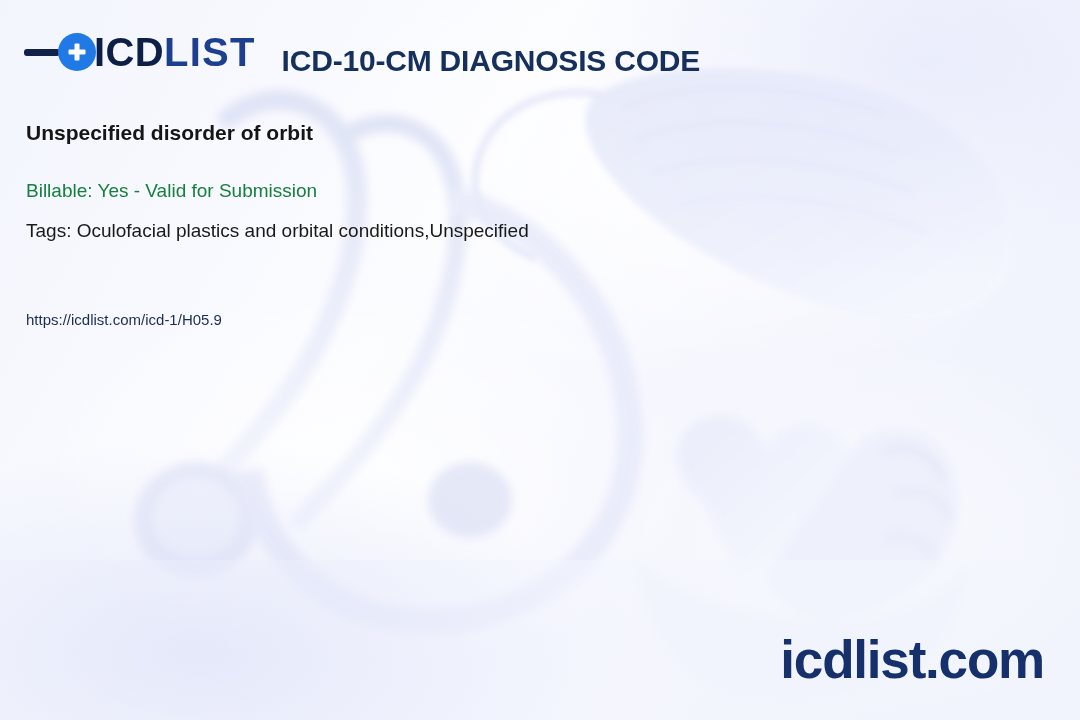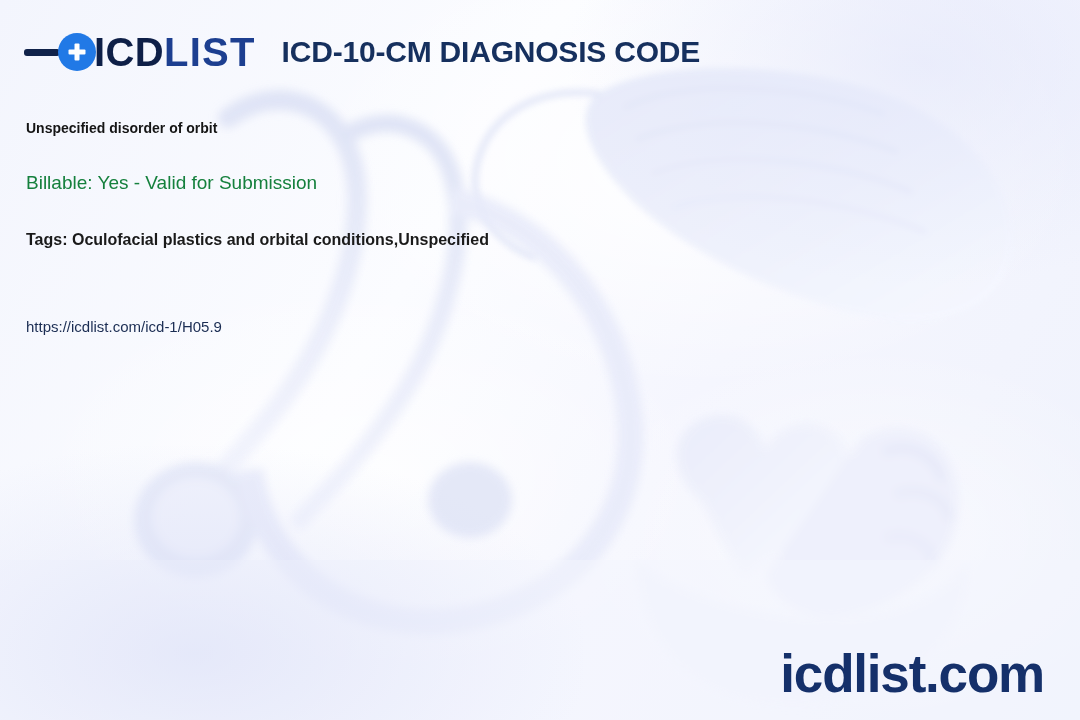--- a/index.html
+++ b/index.html
@@ -52,21 +52,21 @@
     width: 56%; height: 52%;
     background: radial-gradient(ellipse at 60% 40%, rgba(226,230,250,0.62) 0%, rgba(226,230,250,0) 70%);
   }
 
   
   .header {
     position: absolute;
     left: 24px;
     top: 26px;
     display: flex;
-    align-items: center;
+    align-items: flex-end;
     height: 52px;
   }
   .logo-mark {
     display: flex;
     align-items: center;
     height: 52px;
   }
   .logo-dash {
     width: 36px;
     height: 7px;
@@ -129,59 +129,59 @@
   }
   .code {
     font-size: 38px;
     font-weight: 700;
     color: #16305e;
     line-height: 1.18;
     letter-spacing: -0.3px;
   }
   .code-desc {
     margin-top: 8px;
-    font-size: 14px;
+    font-size: 21px;
     font-weight: 700;
     color: #151515;
     line-height: 1.25;
   }
   .billable {
     margin-top: 33px;
     font-size: 19px;
     font-weight: 500;
     color: #15803d;
     line-height: 1.25;
   }
   .drg {
     margin-top: 37px;
     font-size: 19px;
     font-weight: 400;
     color: #1a1a1a;
     line-height: 1.25;
   }
   .tags {
-    margin-top: 36px;
-    font-size: 16px;
-    font-weight: 700;
+    margin-top: 16px;
+    font-size: 19px;
+    font-weight: 400;
     color: #1a1a1a;
     line-height: 1.25;
   }
   .url {
     margin-top: 68px;
     font-size: 15px;
     font-weight: 400;
     color: #1b2d53;
     line-height: 1.25;
   }
 
   
   .footer-brand {
     position: absolute;
     right: 36px;
-    bottom: 20px;
+    bottom: 34px;
     font-size: 53px;
     font-weight: 700;
     color: #15306a;
     letter-spacing: -1.2px;
     line-height: 1;
     white-space: nowrap;
   }
 </style>
 </head>
 <body>

